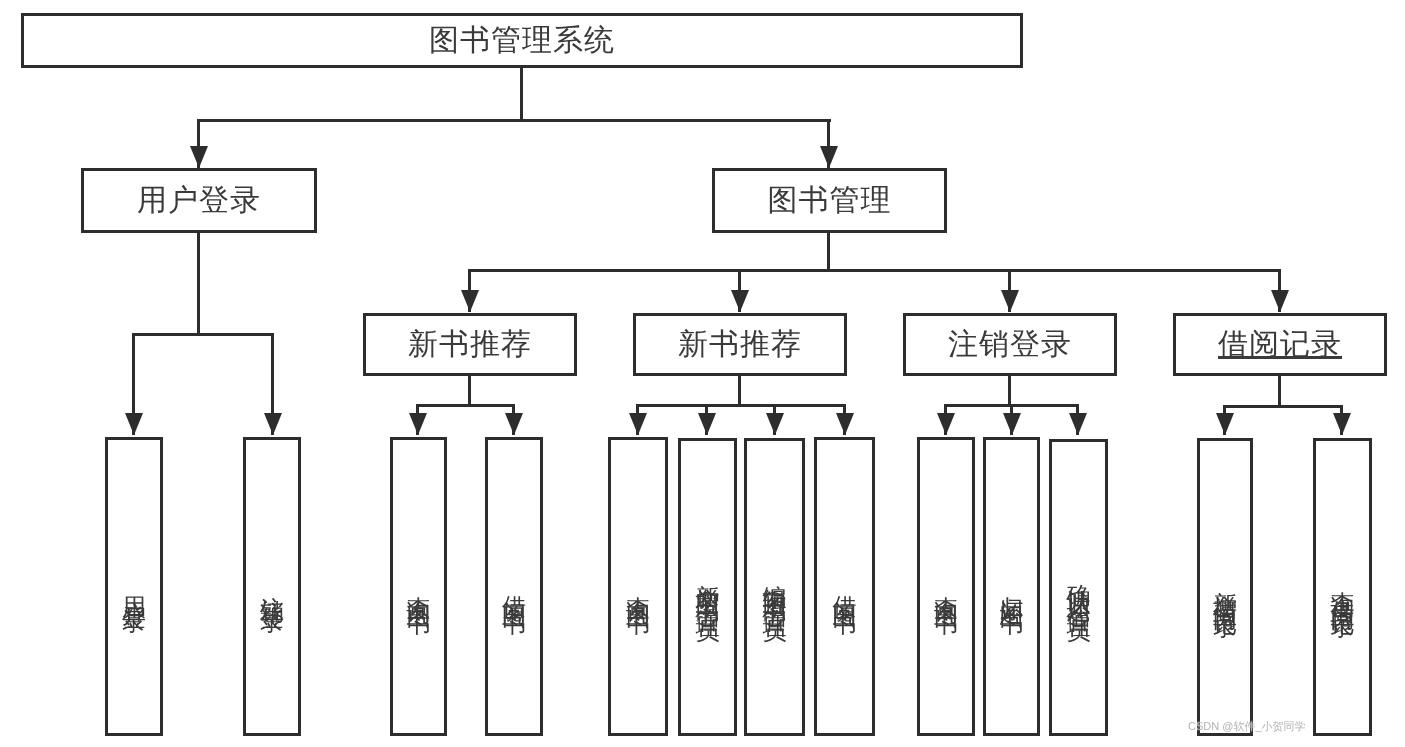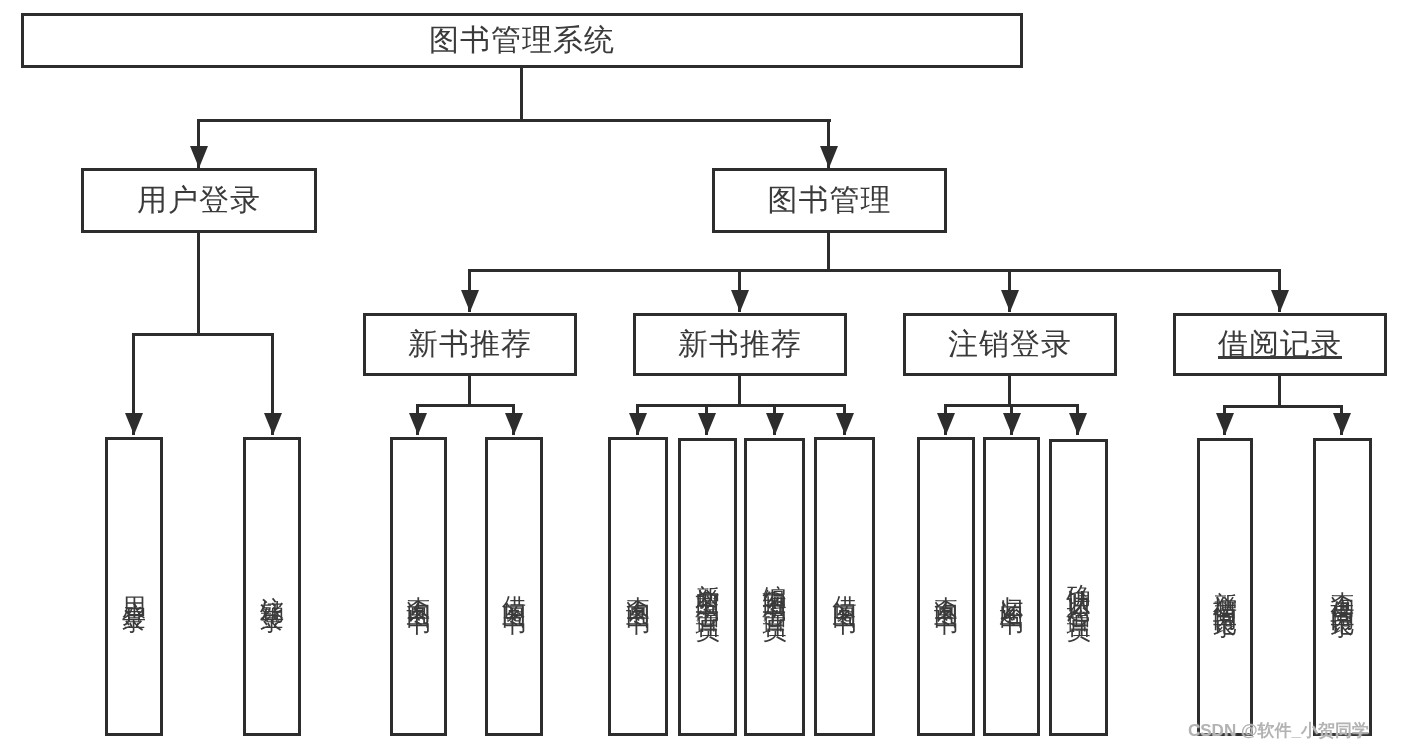--- a/index.html
+++ b/index.html
@@ -39,26 +39,25 @@
     bottom:0; left:50%;
     transform:translateX(-50%);
     width:0; height:0;
     border-left:9px solid transparent;
     border-right:9px solid transparent;
     border-top:22px solid #2d2d2d;
   }
   .watermark {
     position:absolute;
     left:1188px; top:719px;
-    font-size:17px;
+    font-size:11px;
     color:#b3b3b3;
     text-shadow:0 0 2px #ffffff;
     white-space:nowrap;
     z-index:5;
-    font-weight:bold;
   }
 </style>
 </head>
 <body>
 
 <div id="canvas">
 
   <div class="node node-h" style="left:21px;top:13px;width:1002px;height:55px;">
     <span>图书管理系统</span>
   </div>

